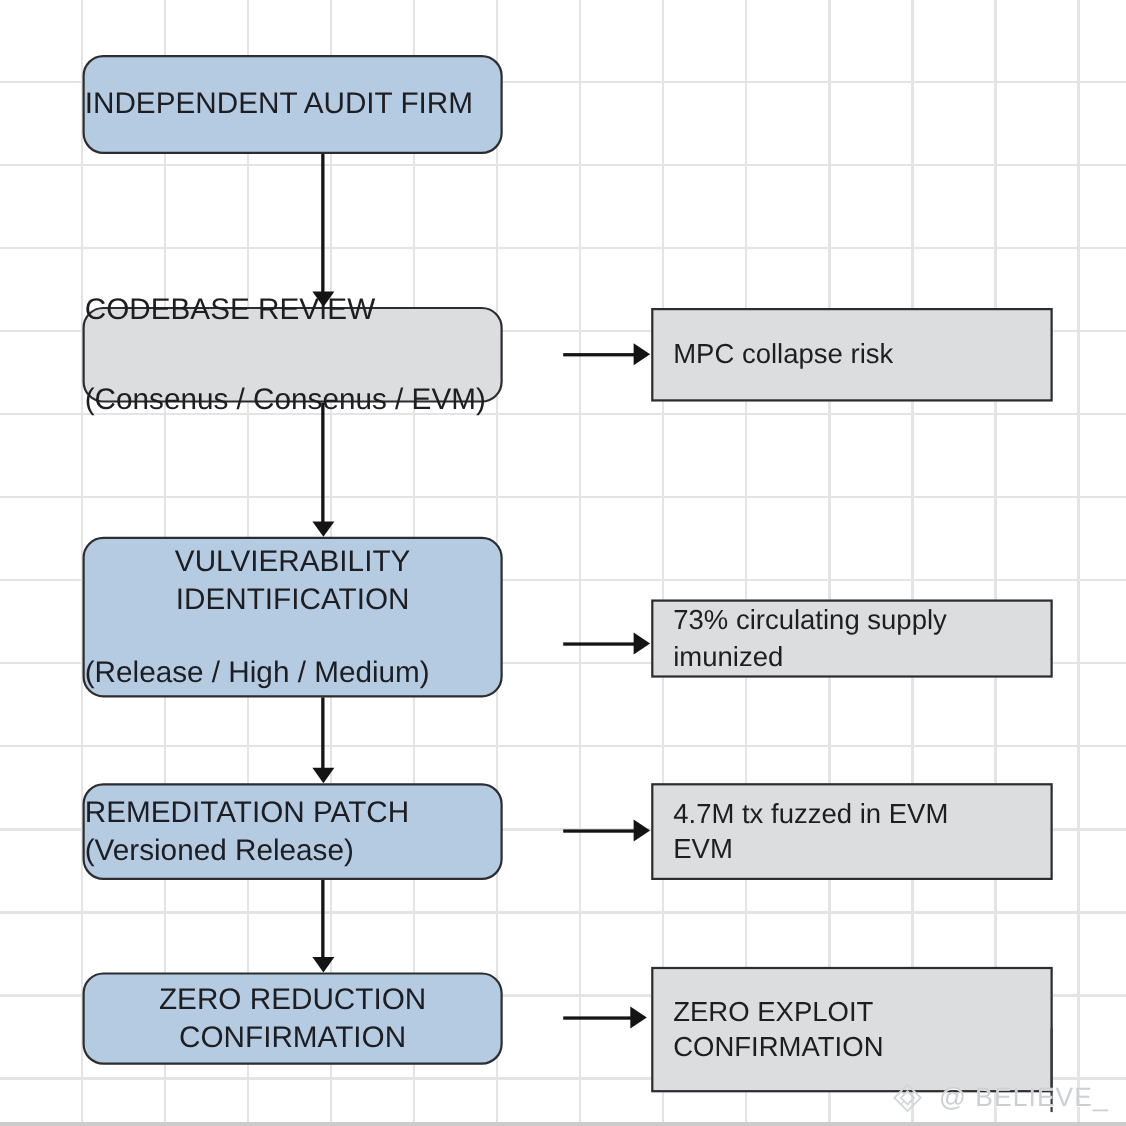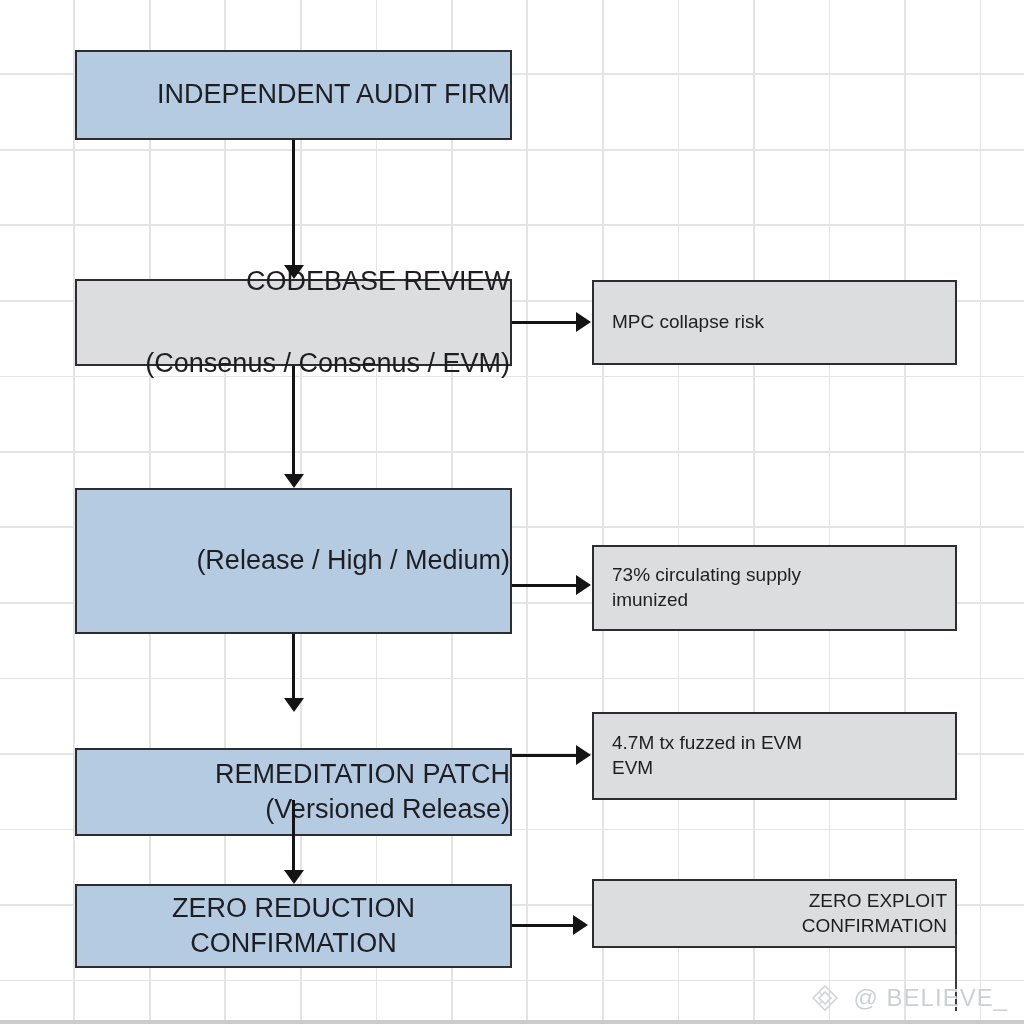--- a/index.html
+++ b/index.html
@@ -13,23 +13,23 @@
     color:#1e1e22;
   }
   .node{
     position:absolute;box-sizing:border-box;
     border:2.5px solid #2c2c31;
     display:flex;flex-direction:column;justify-content:center;
     line-height:1.3;
   }
   .node.primary{background:var(--primary-fill,#b4cbe2);}
   .node.secondary{background:var(--secondary-fill,#dcddde);gap:46px;}
-  .node.left-col{left:75px;width:437px;align-items:flex-end;text-align:center;font-size:27px;}
+  .node.left-col{left:75px;width:382px;align-items:flex-start;text-align:center;font-size:27px;border-radius:19px;}
   .node.callout{left:592px;width:365px;background:var(--secondary-fill,#dcddde);
-    align-items:flex-start;text-align:left;font-size:19px;padding-left:18px;padding-right:8px;}
+    align-items:flex-start;text-align:left;font-size:25px;padding-left:18px;padding-right:8px;}
   .gap-after{margin-bottom:30px;}
   .shaft-v{position:absolute;width:3px;background:#141414;left:292px;}
   .shaft-h{position:absolute;height:3px;background:#141414;}
   .head-down{position:absolute;width:0;height:0;left:284px;
     border-left:10px solid transparent;border-right:10px solid transparent;border-top:14px solid #141414;}
   .head-right{position:absolute;width:0;height:0;
     border-top:10px solid transparent;border-bottom:10px solid transparent;border-left:15px solid #141414;}
   #watermark{
     position:absolute;right:16px;bottom:12px;display:flex;align-items:center;gap:15px;
     color:#cdd0d3;font-size:24px;letter-spacing:1px;
@@ -47,47 +47,48 @@
   <div class="node primary left-col" style="top:50px;height:90px;">
     <span class="line">INDEPENDENT AUDIT FIRM</span>
   </div>
 
   <div class="node secondary left-col" style="top:279px;height:87px;">
     <span class="line">CODEBASE REVIEW</span>
     <span class="line">(Consenus / Consenus / EVM)</span>
   </div>
 
   <div class="node primary left-col" style="top:488px;height:146px;">
+    <span class="line gap-after">VULVIERABILITY IDENTIFICATION</span>
     <span class="line">(Release / High / Medium)</span>
   </div>
 
-  <div class="node primary left-col" style="top:712px;height:88px;margin-top:36px;">
+  <div class="node primary left-col" style="top:712px;height:88px;">
     <span class="line">REMEDITATION PATCH</span>
     <span class="line">(Versioned Release)</span>
   </div>
 
   <div class="node primary left-col" style="top:884px;height:84px;">
     <span class="line">ZERO REDUCTION CONFIRMATION</span>
   </div>
 
   <div class="node callout" style="top:280px;height:85px;">
     <span class="line">MPC collapse risk</span>
   </div>
 
-  <div class="node callout" style="top:545px;height:86px;">
+  <div class="node callout" style="top:545px;height:71px;">
     <span class="line">73% circulating supply</span>
     <span class="line">imunized</span>
   </div>
 
   <div class="node callout" style="top:712px;height:88px;">
     <span class="line">4.7M tx fuzzed in EVM</span>
     <span class="line">EVM</span>
   </div>
 
-  <div class="node callout" style="top:879px;height:69px;align-items:flex-end;">
+  <div class="node callout" style="top:879px;height:114px;">
     <span class="line">ZERO EXPLOIT</span>
     <span class="line">CONFIRMATION</span>
   </div>
 
   <div class="shaft-v" style="top:140px;height:126px;"></div>
   <div class="head-down" style="top:265px;"></div>
 
   <div class="shaft-v" style="top:366px;height:109px;"></div>
   <div class="head-down" style="top:474px;"></div>
 

